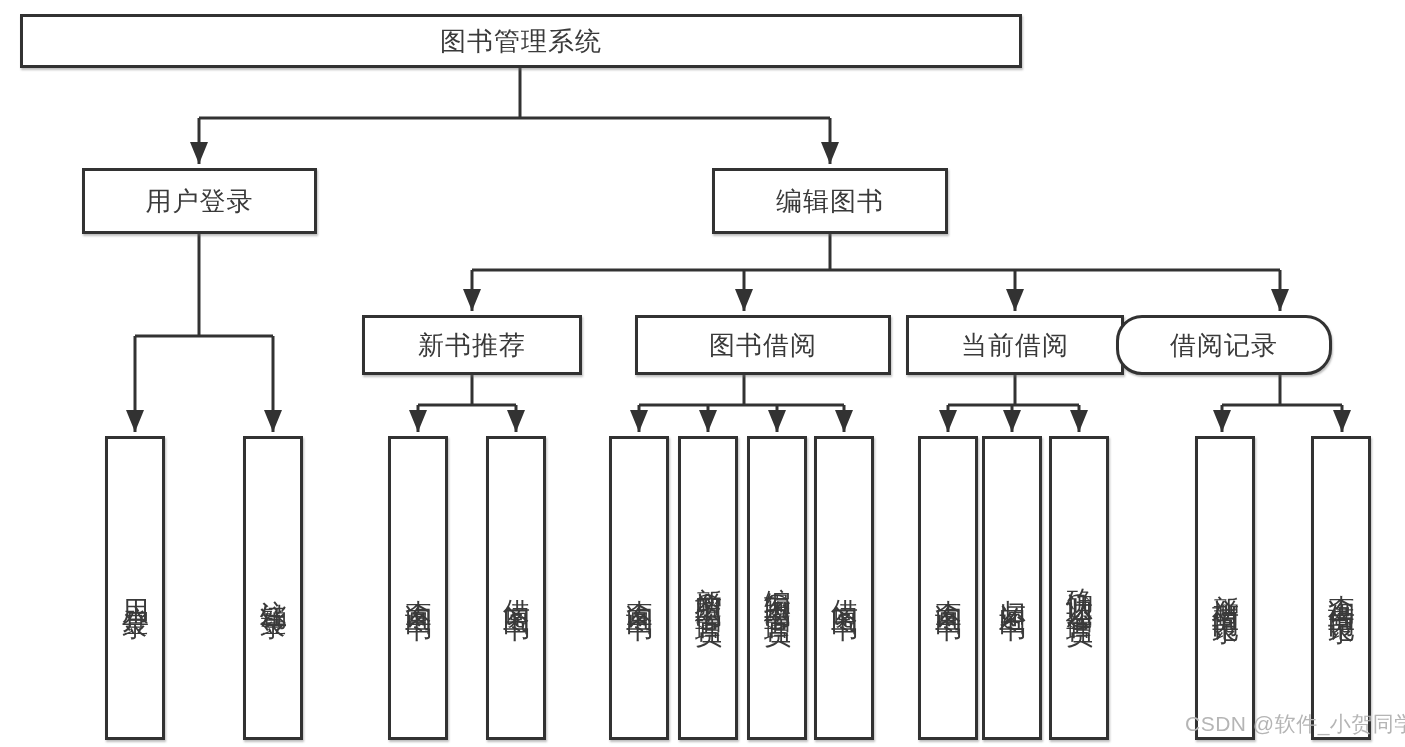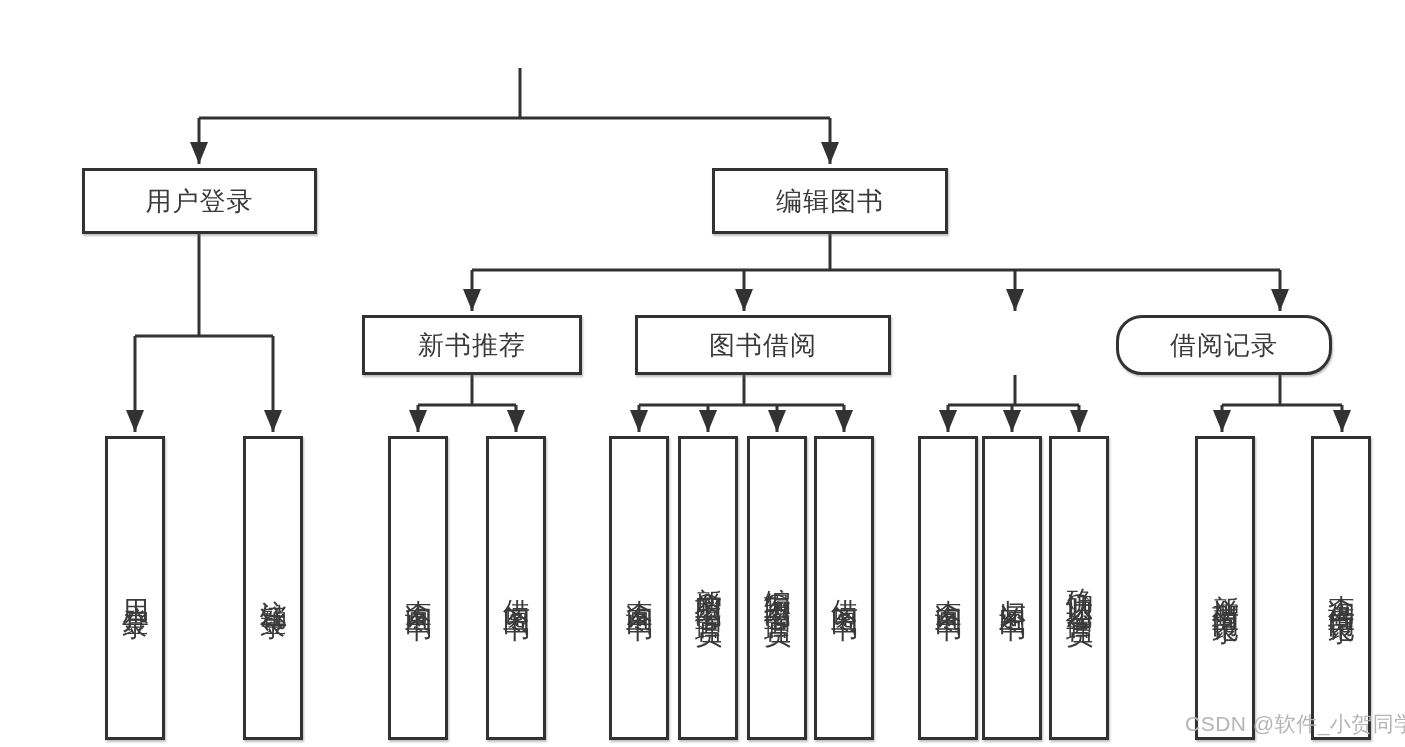--- a/index.html
+++ b/index.html
@@ -107,33 +107,39 @@
     </g>
 
     <g stroke="#323232" stroke-width="3" fill="none">
       <path d="M1280,375 V405"></path>
       <path d="M1222,405 H1342"></path>
       <path d="M1222,405 V432" marker-end="url(#arrowhead)"></path>
       <path d="M1342,405 V432" marker-end="url(#arrowhead)"></path>
     </g>
   </svg>
 
+  <div class="node" style="left:20px; top:14px; width:1002px; height:54px;">
+    <span class="hlabel">图书管理系统</span>
+  </div>
 
   <div class="node" style="left:82px; top:168px; width:235px; height:66px;">
     <span class="hlabel">用户登录</span>
   </div>
   <div class="node" style="left:712px; top:168px; width:236px; height:66px;">
     <span class="hlabel">编辑图书</span>
   </div>
 
   <div class="node" style="left:362px; top:315px; width:220px; height:60px;">
     <span class="hlabel">新书推荐</span>
   </div>
   <div class="node" style="left:635px; top:315px; width:256px; height:60px;">
     <span class="hlabel">图书借阅</span>
+  </div>
+  <div class="node" style="left:906px; top:315px; width:218px; height:60px;">
+    <span class="hlabel">当前借阅</span>
   </div>
   <div class="node" style="left:1116px; top:315px; width:216px; height:60px;border-radius:26px;">
     <span class="hlabel">借阅记录</span>
   </div>
 
   <div class="node leaf" style="left:105px;">
     <span class="vlabel">用户登录</span>
   </div>
   <div class="node leaf" style="left:243px;">
     <span class="vlabel">注销登录</span>

